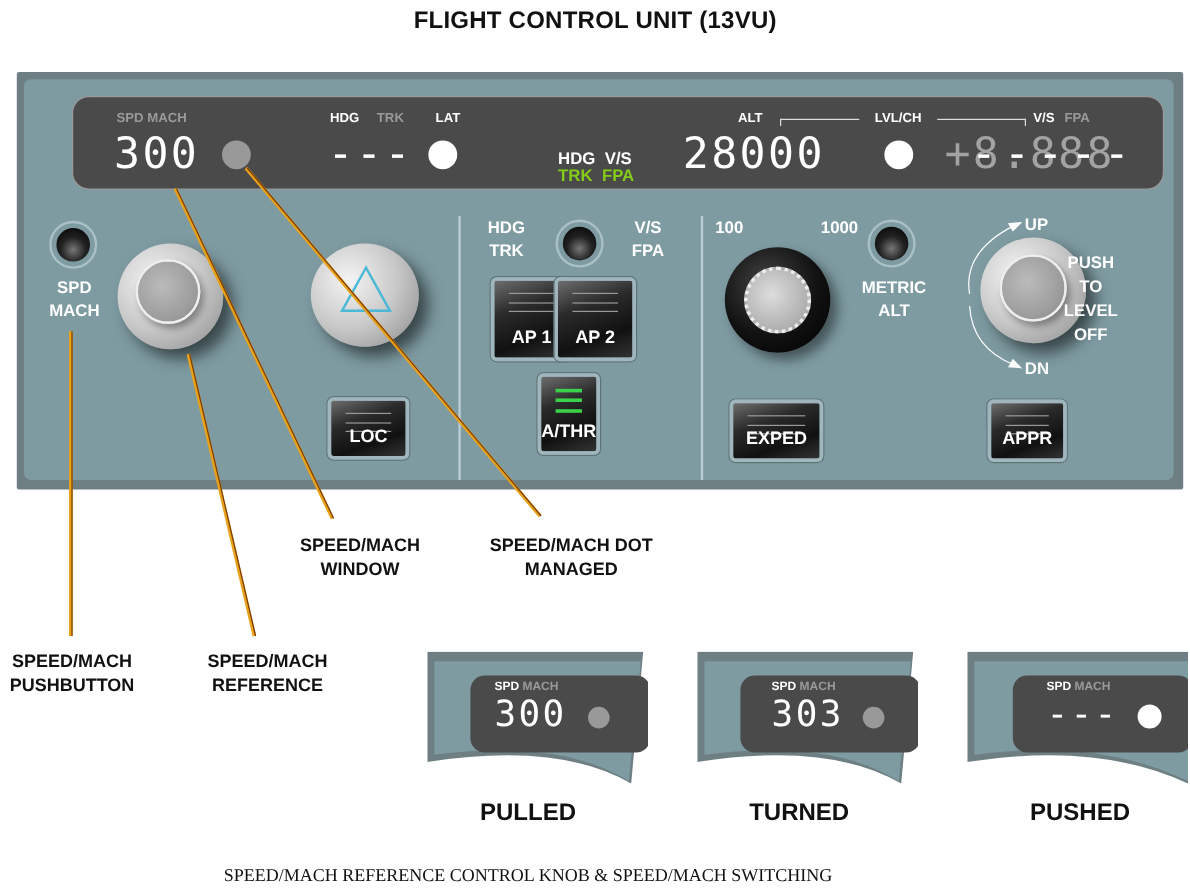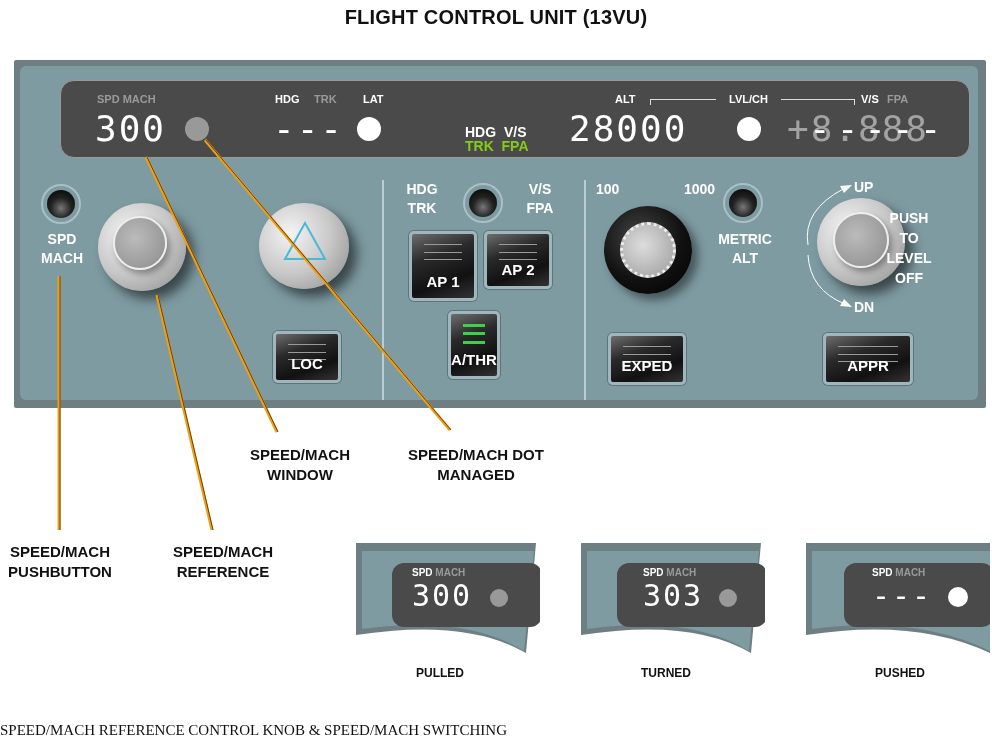--- a/index.html
+++ b/index.html
@@ -22,22 +22,22 @@
   .sw{background:linear-gradient(160deg,#6d6d6d 0%,#2a2a2a 35%,#111 70%,#333 100%);border-radius:5px;border:3px solid #9fb6bc;box-shadow:0 0 0 1px #5f7479}
   .sw .lines{position:absolute;left:12px;right:12px;top:10px;height:16px;border-top:1px solid #999;border-bottom:1px solid #999}
   .sw .lines:after{content:"";position:absolute;left:0;right:0;top:7px;border-top:1px solid #999}
   .sw .txt{position:absolute;left:0;right:0;bottom:8px;text-align:center;color:#fff;font-weight:bold;font-size:15px}
   .sw .lines.green{border-color:#3bd14a;border-width:3px 0;height:20px}
   .sw .lines.green:after{border-top:3px solid #3bd14a;top:5px}
   .divider{width:2px;background:#b9cdd2}
   .callout{font-size:15px;font-weight:bold;color:#111;text-align:center;line-height:20px}
   .leader{stroke:#e7a21a;stroke-width:3;fill:none}
   .leader2{stroke:#7a3a00;stroke-width:1;fill:none}
-  .state-lbl{font-size:12px;font-weight:bold;color:#111;text-align:center}
-  .caption{left:0;width:880px;top:722px;text-align:left;font-family:"Liberation Serif",serif;font-size:15px;color:#111}
+  .state-lbl{font-size:20px;font-weight:bold;color:#111;text-align:center}
+  .caption{left:0;width:880px;top:722px;text-align:center;font-family:"Liberation Serif",serif;font-size:15px;color:#111}
 </style>
 </head>
 <body>
 
 <div class="abs title">FLIGHT CONTROL UNIT (13VU)</div>
 
 <div class="abs panel-outer"></div>
 <div class="abs panel-inner"></div>
 
 <div class="abs display">
@@ -107,21 +107,21 @@
   </div>
 <div class="abs panel-lbl" style="left:518px;top:180px;width:44px">
   <div>V/S</div>
   <div>FPA</div>
 </div>
 
 <div class="abs sw" style="left:409px;top:231px;width:68px;height:70px">
   <div class="lines"></div>
   <div class="txt">AP 1</div>
 </div>
-<div class="abs sw" style="left:484px;top:231px;width:68px;height:58px">
+<div class="abs sw" style="left:462px;top:231px;width:68px;height:70px">
   <div class="lines"></div>
   <div class="txt">AP 2</div>
 </div>
 <div class="abs sw" style="left:448px;top:311px;width:52px;height:68px">
   <div class="lines green"></div>
   <div class="txt">A/THR</div>
 </div>
 
 <div class="abs panel-lbl" style="left:596px;top:180px">100</div>
 <div class="abs panel-lbl" style="left:684px;top:180px">1000</div>
@@ -151,21 +151,21 @@
   <div>PUSH</div>
   <div>TO</div>
   <div>LEVEL</div>
   <div>OFF</div>
 </div>
 
 <div class="abs sw" style="left:608px;top:333px;width:78px;height:52px">
   <div class="lines"></div>
   <div class="txt">EXPED</div>
 </div>
-<div class="abs sw" style="left:823px;top:333px;width:90px;height:52px">
+<div class="abs sw" style="left:823px;top:333px;width:66px;height:52px">
   <div class="lines"></div>
   <div class="txt">APPR</div>
 </div>
 
 <svg class="abs" style="left:0;top:0" width="992" height="745">
   <path class="leader" d="M59 276 L59 530"></path>
   <path class="leader" d="M157 295 L212 530"></path>
   <path class="leader" d="M146 157 L277 432"></path>
   <path class="leader" d="M205 140 L450 430"></path>
   <path class="leader2" d="M60 276 L60 530"></path>

